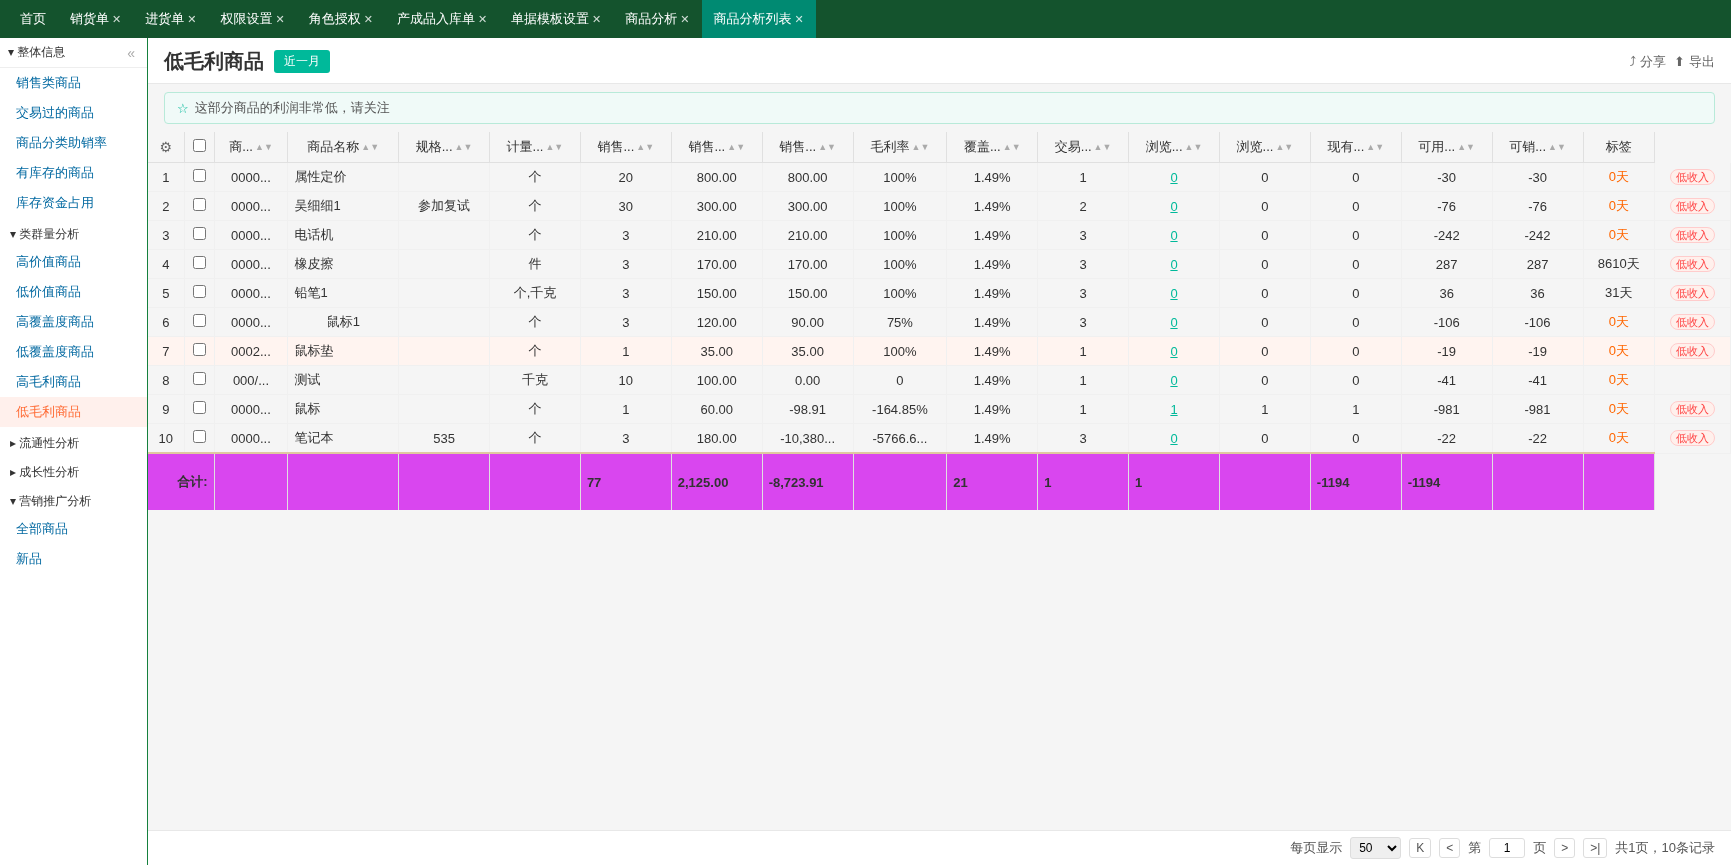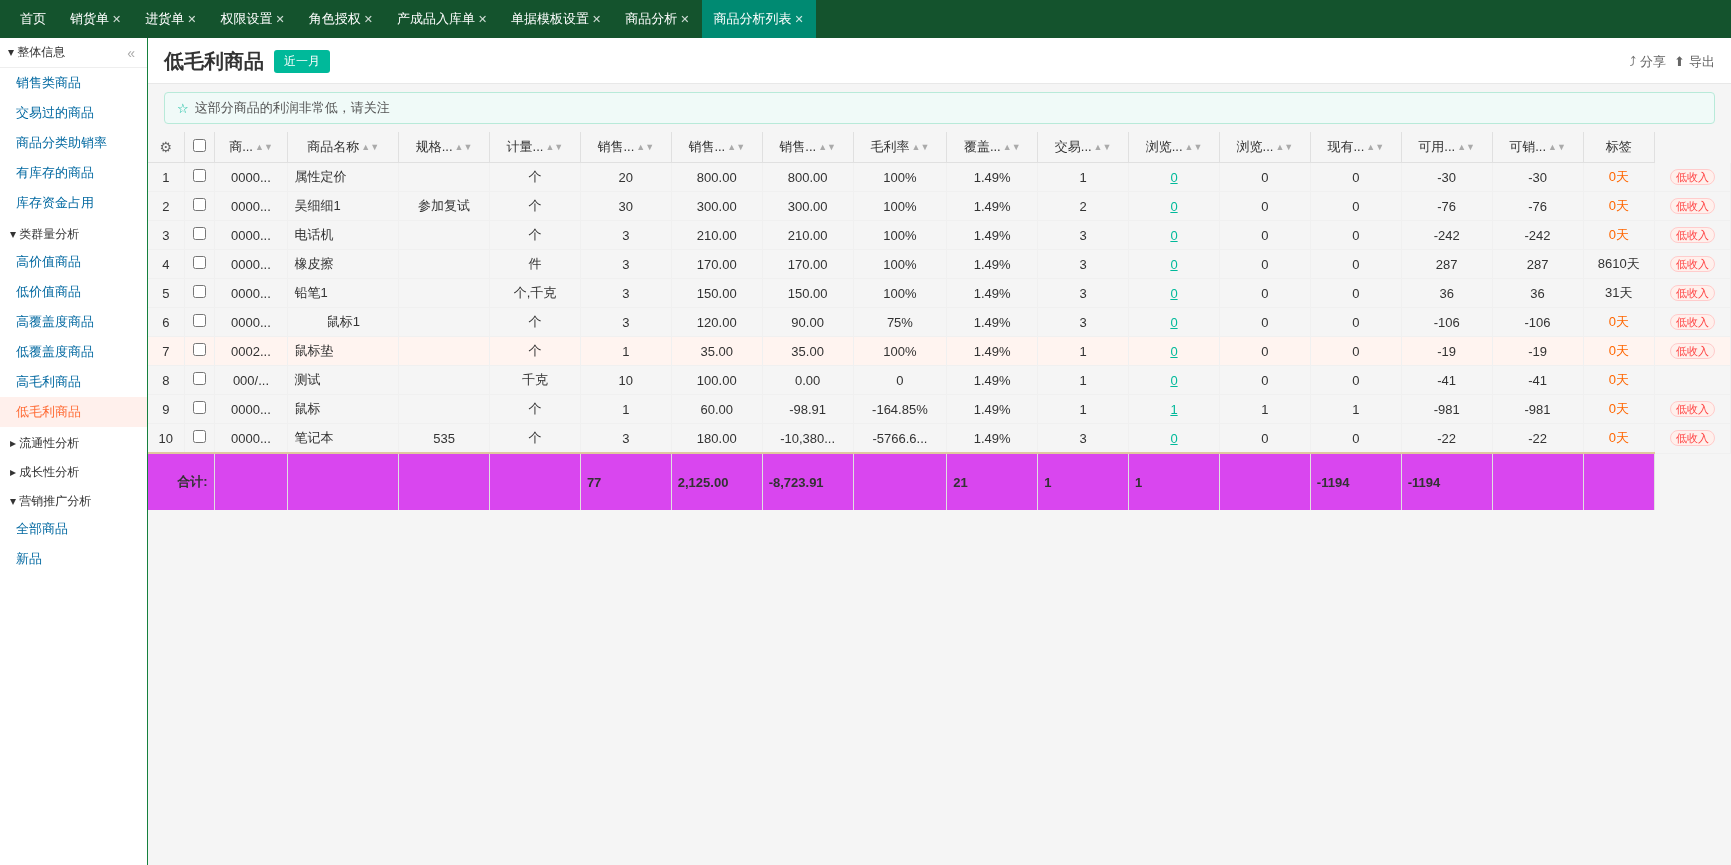--- a/index.html
+++ b/index.html
@@ -590,14 +590,30 @@
             <td></td>
             <td>-1194</td>
             <td>-1194</td>
             <td></td>
             <td></td>
           </tr>
         </tfoot>
       </table>
     </div>
 
+    <div class="pagination-bar">
+      <span>每页显示</span>
+      <select class="page-size-select">
+        <option>50</option>
+        <option>20</option>
+        <option>100</option>
+      </select>
+      <button class="page-btn">K</button>
+      <button class="page-btn">&lt;</button>
+      <span>第</span>
+      <input class="page-input" type="text" value="1" style="">
+      <span>页</span>
+      <button class="page-btn">&gt;</button>
+      <button class="page-btn">&gt;|</button>
+      <span>共1页，10条记录</span>
+    </div>
   </div>
 </div>
 
 </body></html>

